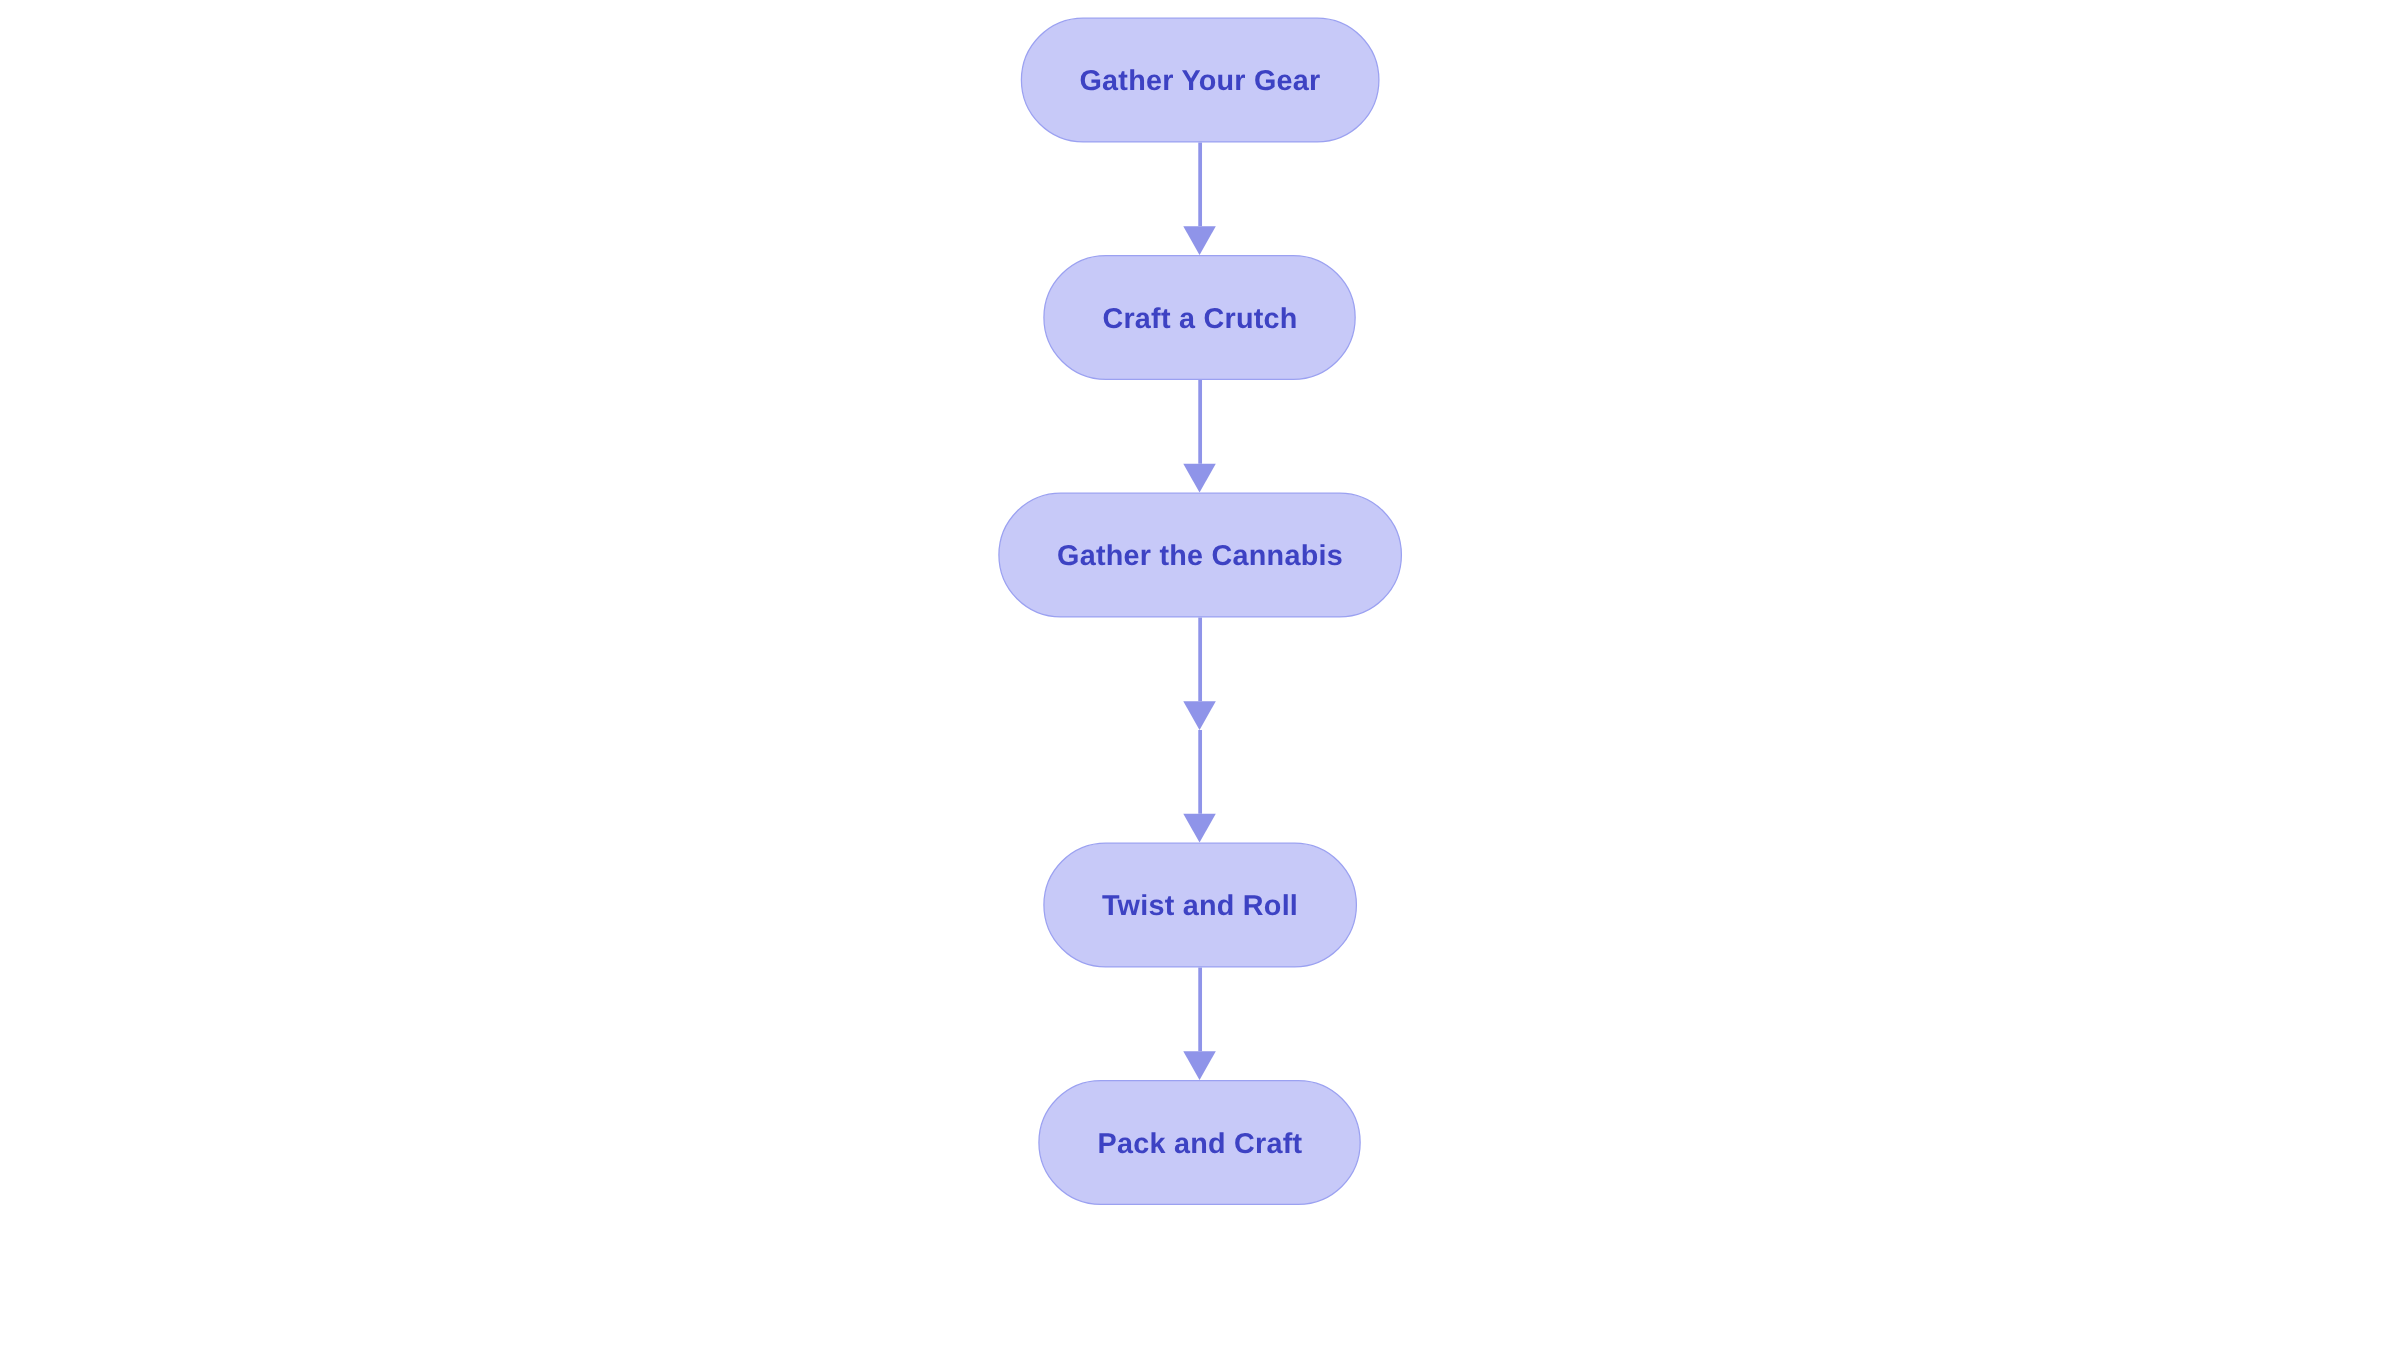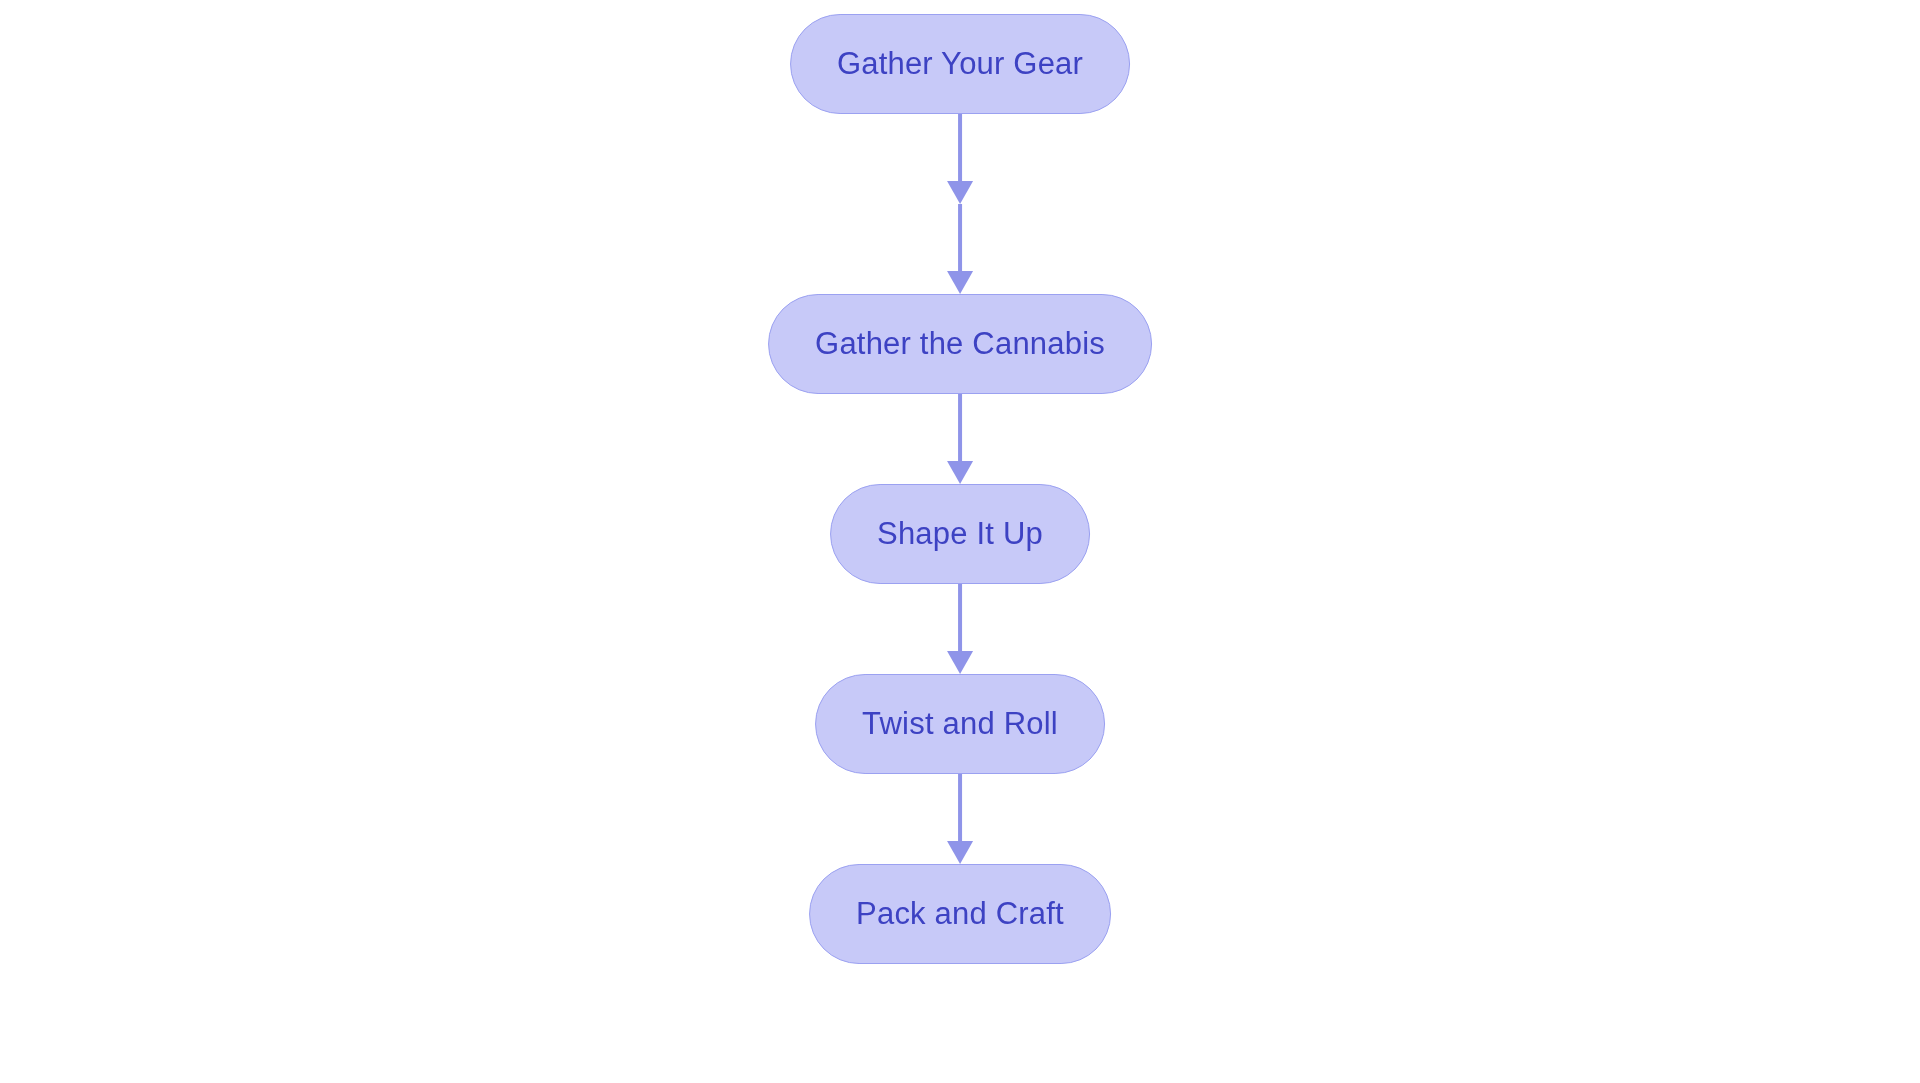--- a/index.html
+++ b/index.html
@@ -38,22 +38,22 @@
     background: var(--node-fill);
     border: 1.5px solid var(--node-border);
     border-radius: 50px;
     display: flex;
     align-items: center;
     justify-content: center;
     flex: 0 0 auto;
   }
   .flow-node span {
     color: var(--node-text);
-    font-size: 31px;
-    font-weight: 400;
+    font-size: 23px;
+    font-weight: 700;
     letter-spacing: 0.2px;
     white-space: nowrap;
   }
   .connector {
     height: 90px;
     display: flex;
     flex-direction: column;
     align-items: center;
     flex: 0 0 auto;
   }
@@ -75,33 +75,33 @@
 
 <div class="canvas">
   <div class="flowchart">
       <div class="flow-node">
         <span>Gather Your Gear</span>
       </div>
       <div class="connector">
         <div class="connector-line"></div>
         <div class="connector-head"></div>
       </div>
+      <div class="flow-node">
+        <span>Craft a Crutch</span>
+      </div>
       <div class="connector">
         <div class="connector-line"></div>
         <div class="connector-head"></div>
       </div>
       <div class="flow-node">
         <span>Gather the Cannabis</span>
       </div>
       <div class="connector">
         <div class="connector-line"></div>
         <div class="connector-head"></div>
-      </div>
-      <div class="flow-node">
-        <span>Shape It Up</span>
       </div>
       <div class="connector">
         <div class="connector-line"></div>
         <div class="connector-head"></div>
       </div>
       <div class="flow-node">
         <span>Twist and Roll</span>
       </div>
       <div class="connector">
         <div class="connector-line"></div>

